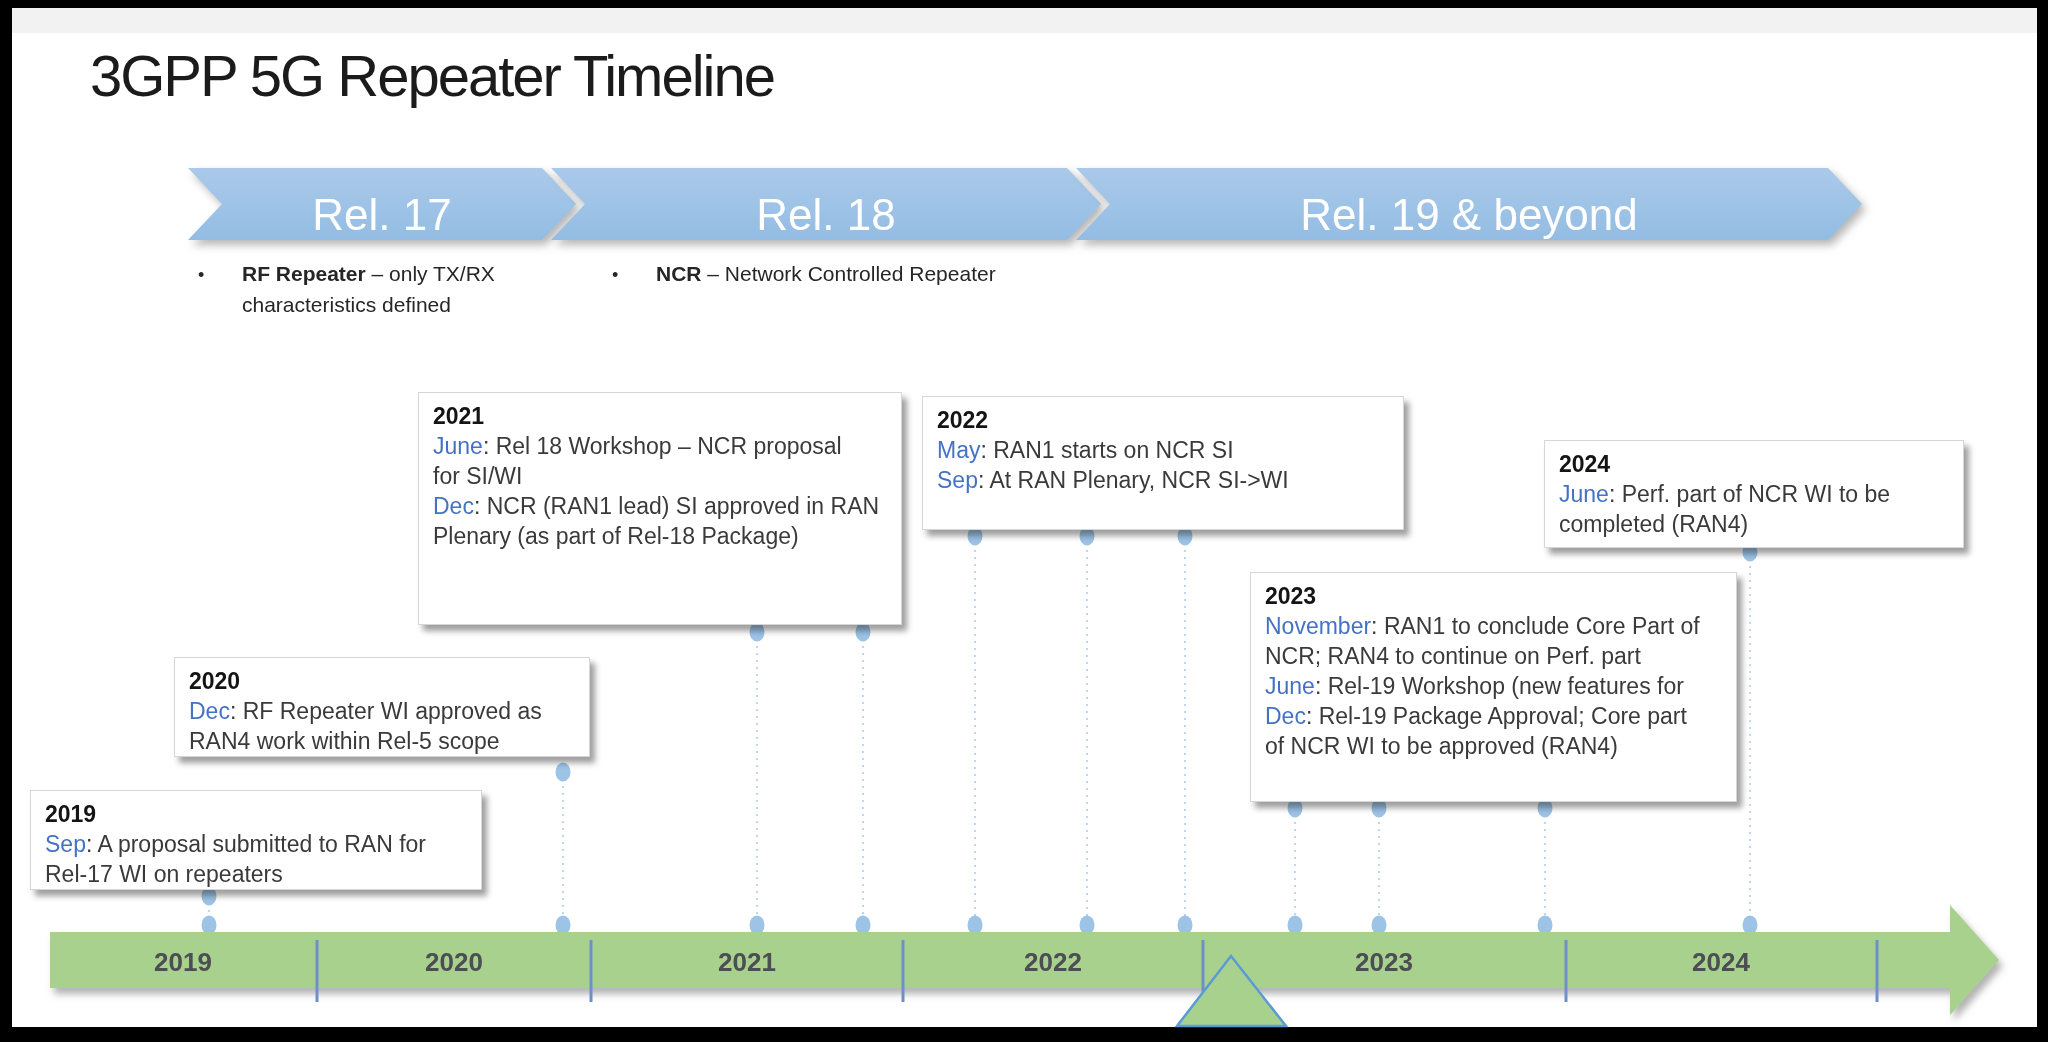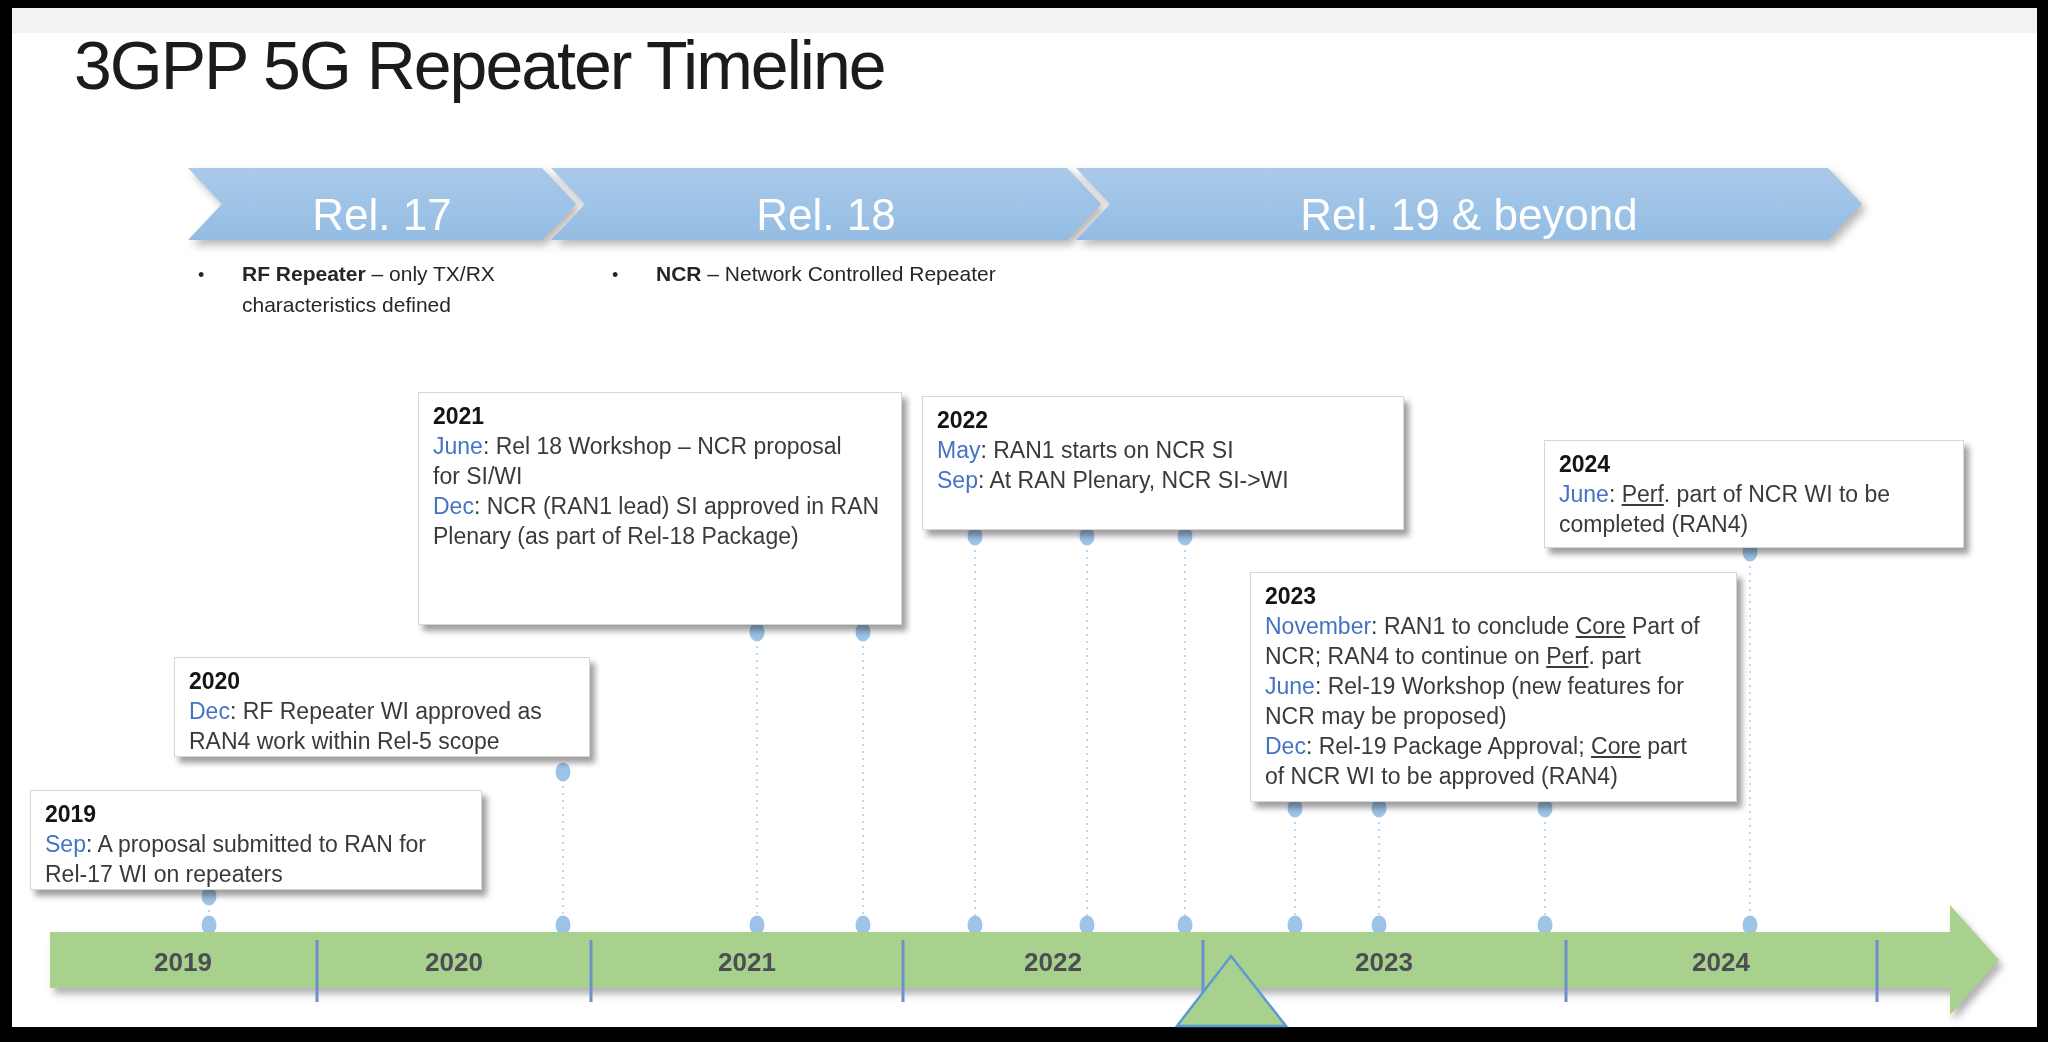--- a/index.html
+++ b/index.html
@@ -3,22 +3,22 @@
 <meta charset="utf-8">
 <style>
   html,body{margin:0;padding:0;}
   body{
     width:2048px;height:1042px;position:relative;background:#000;
     font-family:"Liberation Sans",sans-serif;overflow:hidden;
   }
   .slide-bg{position:absolute;left:12px;top:8px;width:2025px;height:1019px;background:#ffffff;}
   .top-strip{position:absolute;left:12px;top:8px;width:2025px;height:25px;background:#f2f2f2;}
   .slide-title{
-    position:absolute;left:74px;top:26px;margin:0;
-    font-size:68px;font-weight:300;letter-spacing:-2px;color:#1b1b1b;white-space:nowrap;
+    position:absolute;left:74px;top:26px;margin:16px;
+    font-size:58px;font-weight:300;letter-spacing:-2px;color:#1b1b1b;white-space:nowrap;
   }
   
   .banner-wrap{position:absolute;filter:drop-shadow(4px 5px 4px rgba(110,110,110,0.5));}
   .banner{
     height:72px;
     background:linear-gradient(180deg,#abc9ea 0%,#9dc3e6 55%,#94bce2 100%);
     clip-path:polygon(0 0,calc(100% - 34px) 0,100% 50%,calc(100% - 34px) 100%,0 100%,34px 50%);
     display:flex;align-items:flex-end;justify-content:center;
   }
   .banner-label{color:#ffffff;font-size:44px;font-weight:400;letter-spacing:0px;}
@@ -33,21 +33,21 @@
   .lg1{left:612px;top:258px;}
   
   .event-box{
     position:absolute;background:#ffffff;border:1px solid #d6d6d6;
     box-shadow:5px 6px 6px rgba(0,0,0,0.38);
     padding:8px 14px;font-size:23px;line-height:30px;color:#3a3a3a;box-sizing:border-box;
   }
   .event-box .ln{white-space:nowrap;}
   .event-box .yrh{font-weight:bold;color:#141414;}
   .event-box .m{color:#4472c4;}
-  .event-box .u{text-decoration:underline;}
+  .event-box .u{}
   
   .ylab{
     position:absolute;top:947px;transform:translateX(-50%);
     font-size:26px;font-weight:bold;color:#4d4d54;
   }
   #overlay{position:absolute;left:0;top:0;}
 </style>
 </head>
 <body>
 
@@ -187,21 +187,20 @@
     <div class="event-box" style="left: 922px; top: 396px; width: 482px; height: 134px;">
       <div class="yrh">2022</div>
       <div class="ln"><span class="m">May</span><span>: RAN1 starts on NCR SI</span></div>
       <div class="ln"><span class="m">Sep</span><span>: At RAN Plenary, NCR SI-&gt;WI</span></div>
     </div>
     <div class="event-box" style="left: 1250px; top: 572px; width: 487px; height: 230px;">
       <div class="yrh">2023</div>
       <div class="ln"><span class="m">November</span><span>: RAN1 to conclude </span><span class="u">Core</span><span> Part of</span></div>
       <div class="ln"><span>NCR; RAN4 to continue on </span><span class="u">Perf</span><span>. part</span></div>
       <div class="ln"><span class="m">June</span><span>: Rel-19 Workshop (new features for</span></div>
-      <div class="ln"><span>NCR may be proposed)</span></div>
       <div class="ln"><span class="m">Dec</span><span>: Rel-19 Package Approval; </span><span class="u">Core</span><span> part</span></div>
       <div class="ln"><span>of NCR WI to be approved (RAN4)</span></div>
     </div>
     <div class="event-box" style="left: 1544px; top: 440px; width: 420px; height: 108px;">
       <div class="yrh">2024</div>
       <div class="ln"><span class="m">June</span><span>: </span><span class="u">Perf</span><span>. part of NCR WI to be</span></div>
       <div class="ln"><span>completed (RAN4)</span></div>
     </div>
   </div>
 

